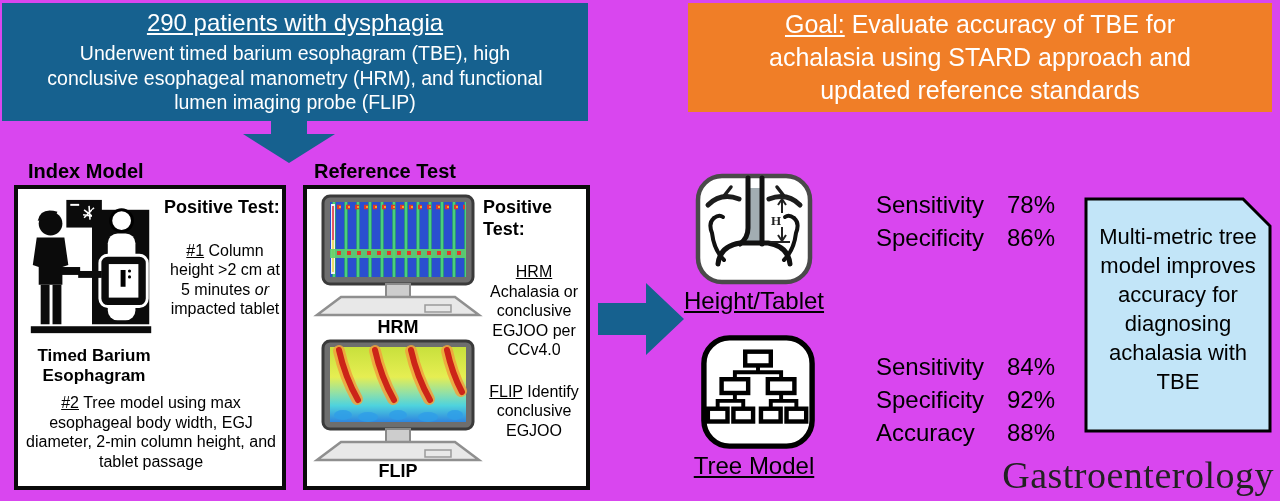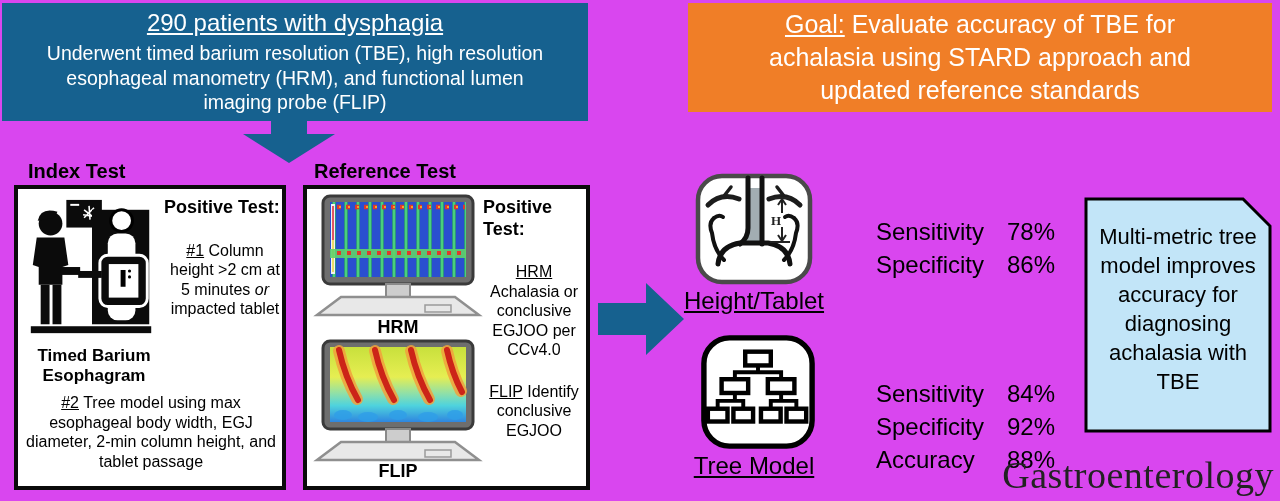--- a/index.html
+++ b/index.html
@@ -26,49 +26,49 @@
   .testbox{border:4px solid #0a0a0a;background:#fff;box-sizing:border-box;}
   #index-box{left:14px;top:185px;width:272px;height:305px;}
   #ref-box{left:303px;top:185px;width:287px;height:305px;}
 
   .pos-title{font-size:18px;font-weight:bold;line-height:1.2;}
   .crit{font-size:16px;line-height:1.22;text-align:center;}
   .caption-sm{font-size:17px;font-weight:bold;text-align:center;line-height:1.2;}
 
   
   .icon-caption{font-size:24px;text-align:center;text-decoration:underline;}
-  .metrics{font-size:24px;line-height:33px;margin-top:27px;}
+  .metrics{font-size:24px;line-height:33px;}
   .metric-label{display:inline-block;width:131px;}
 
   
   .note-text{font-size:22px;line-height:29px;text-align:center;}
 
   .journal{font-family:"Liberation Serif",serif;font-size:38px;color:#222;letter-spacing:0.5px;}
 </style>
 </head>
 <body>
 
 <div id="canvas">
 
   <div class="abs cohort">
     <div class="cohort-title">290 patients with dysphagia</div>
-    <div class="cohort-body">Underwent timed barium resolution (TBE), high resolution esophageal manometry (HRM), and functional lumen imaging probe (FLIP)</div>
+    <div class="cohort-body">Underwent timed barium esophagram (TBE), high conclusive esophageal manometry (HRM), and functional lumen imaging probe (FLIP)</div>
   </div>
 
   <svg class="abs" style="left:243px;top:121px;" width="92" height="42" viewBox="0 0 92 42">
     <polygon points="28,0 64,0 64,13 92,13 46,42 0,13 28,13" fill="var(--blue)"></polygon>
   </svg>
 
   <div class="abs goal">
     <div class="goal-inner">
       <span class="b u">Goal:</span><span> Evaluate accuracy of TBE for achalasia using STARD approach and updated reference standards</span>
     </div>
   </div>
 
-  <div class="abs seclabel" style="left:28px;top:160px;">Index Test</div>
+  <div class="abs seclabel" style="left:28px;top:160px;">Index Model</div>
 
   <div class="abs testbox" id="index-box" style="position:absolute;">
 
     <svg class="abs" style="left:8px;top:5px;" width="132" height="150" viewBox="0 0 132 152">
       <rect x="40" y="6" width="36" height="28" fill="#0b0b0b"></rect>
       <line x1="44" y1="11" x2="53" y2="11" stroke="#fff" stroke-width="2"></line>
       <path d="M58,16 l10,8 M68,14 l-10,10 M63,12 l1,14 M57,21 l13,2" stroke="#fff" stroke-width="1.6" fill="none"></path>
       <rect x="66" y="16" width="58" height="116" fill="#0b0b0b"></rect>
       <circle cx="96" cy="27" r="11" fill="#fff" stroke="#000" stroke-width="3"></circle>
       <rect x="82" y="40" width="28" height="88" rx="10" fill="#fff"></rect>

